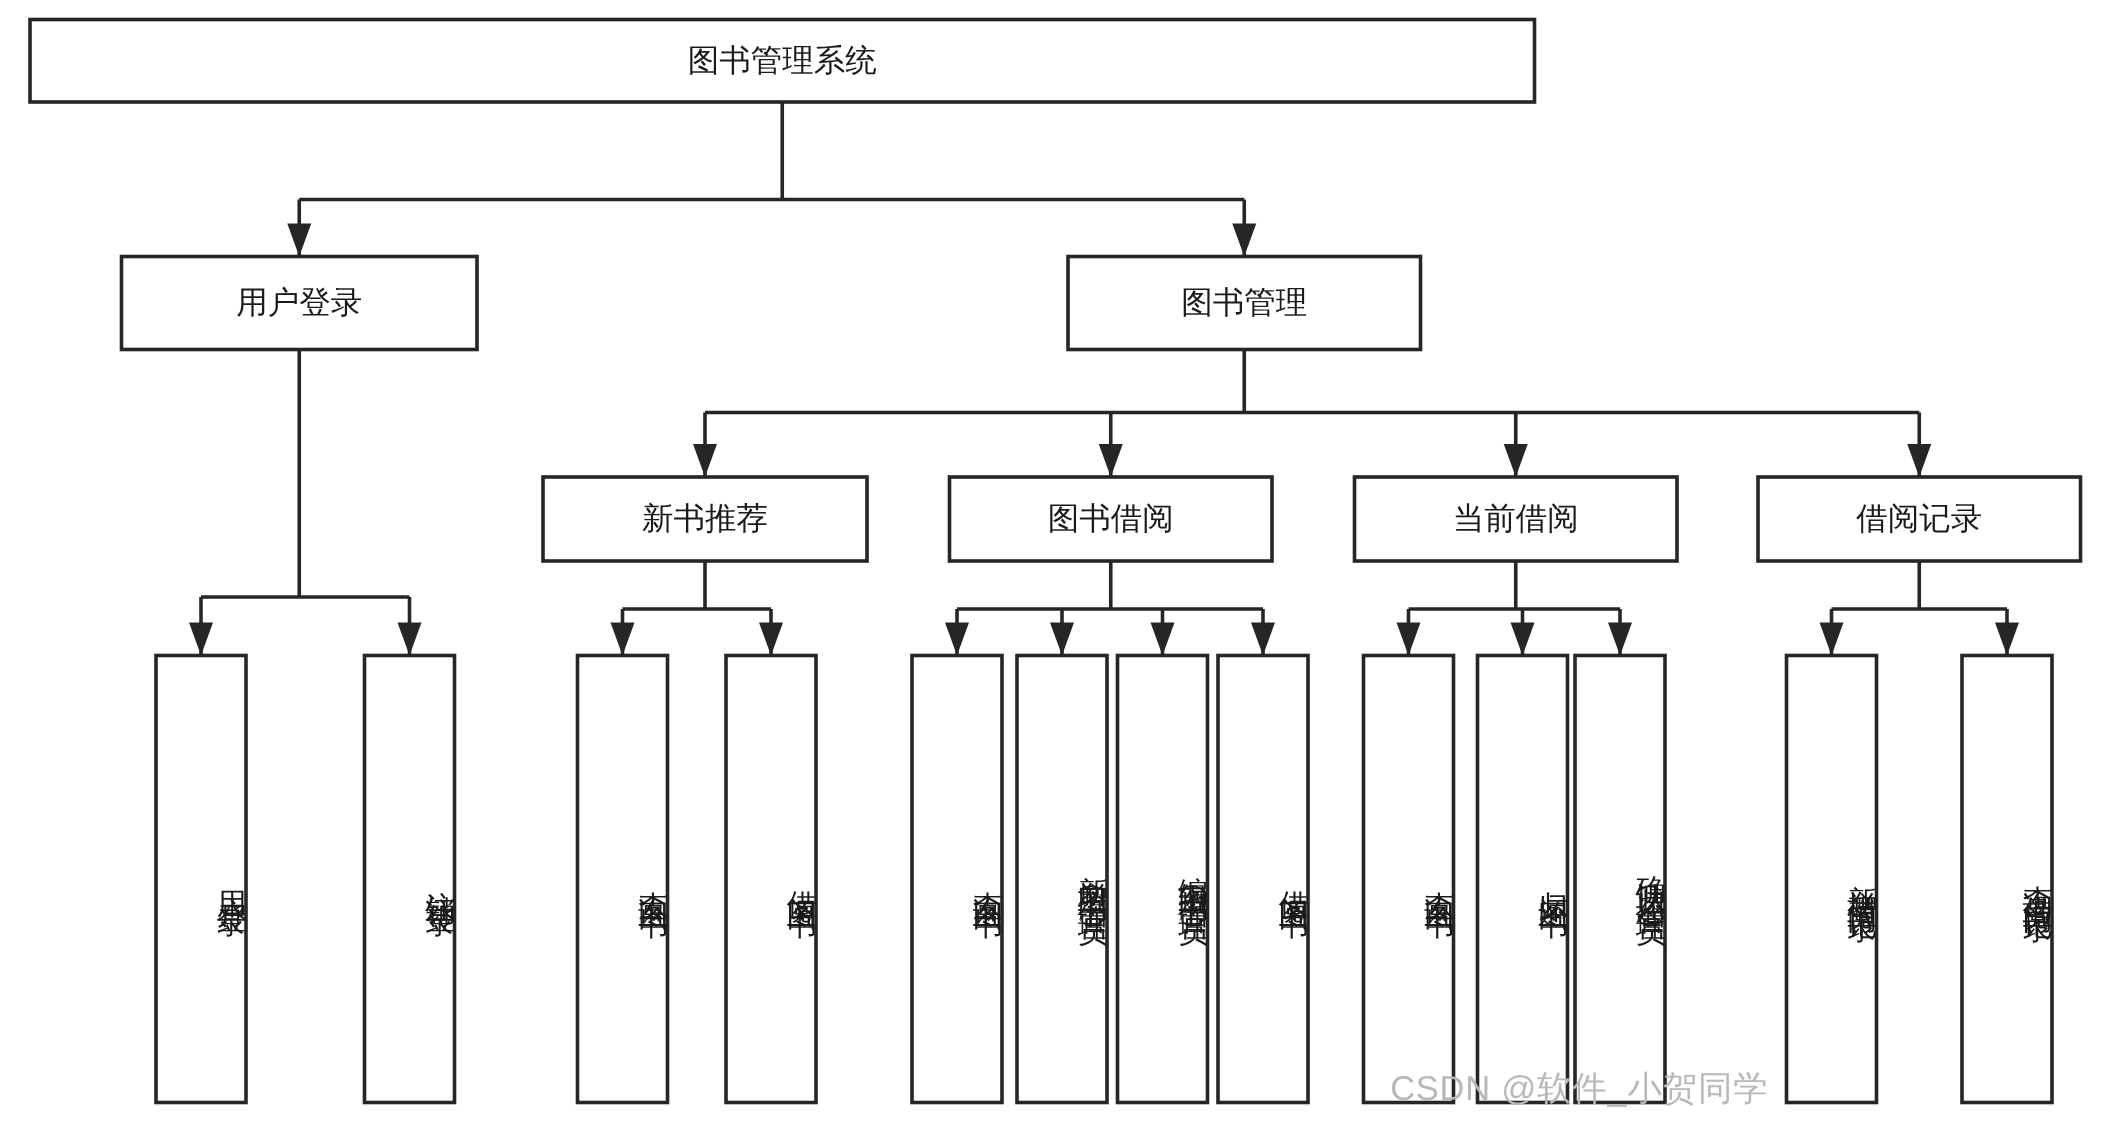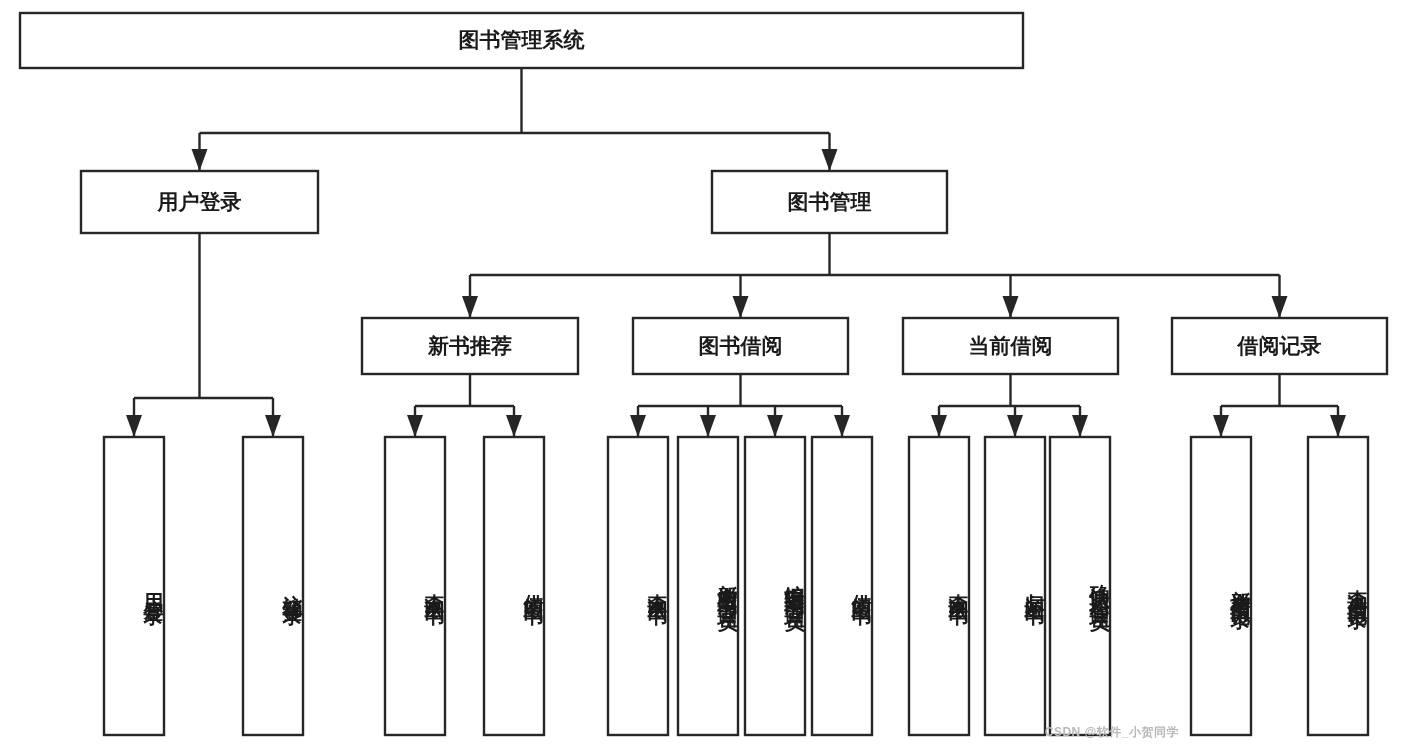--- a/index.html
+++ b/index.html
@@ -11,21 +11,20 @@
     width: 1405px;
     height: 747px;
     font-family: "Liberation Sans", "DejaVu Sans", sans-serif;
     overflow: hidden;
   }
   #diagram-root {
     position: relative;
     width: 1187px;
     height: 747px;
     background: #ffffff;
-    font-weight: bold;
   }
   svg#flow-svg {
     position: absolute;
     left: 0;
     top: 0;
     width: 1405px;
     height: 747px;
   }
   .node-box {
     fill: #ffffff;
@@ -62,21 +61,21 @@
     display: flex;
     align-items: flex-start;
     justify-content: center;
     pointer-events: none;
   }
   .watermark {
     position: absolute;
     right: 8px;
     bottom: 6px;
     font-family: "Liberation Sans", "DejaVu Sans", sans-serif;
-    font-size: 12px;
+    font-size: 23px;
     color: #b8b8b8;
     letter-spacing: 0.5px;
     white-space: nowrap;
   }
 </style>
 </head>
 <body>
 
 <div id="diagram-root">
 

